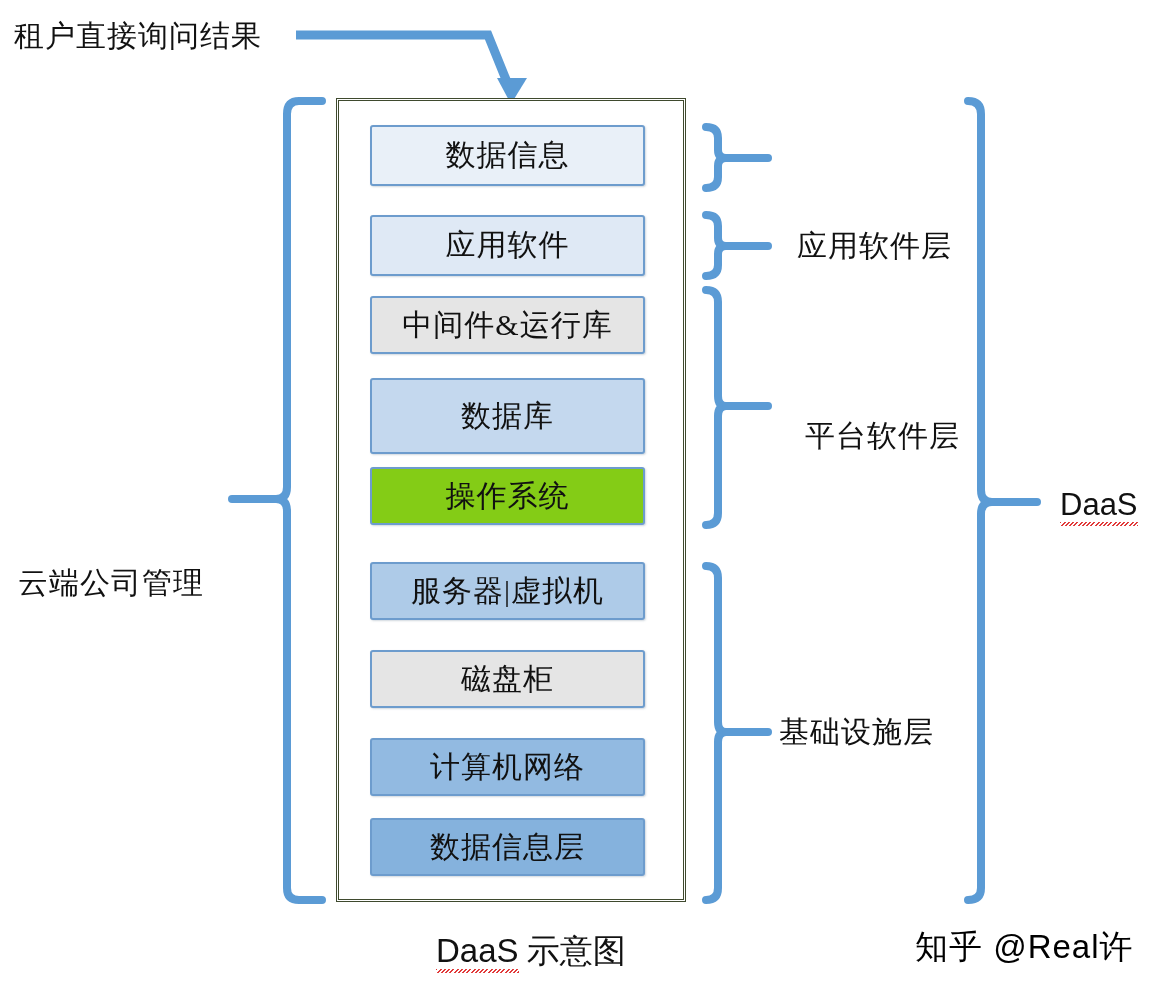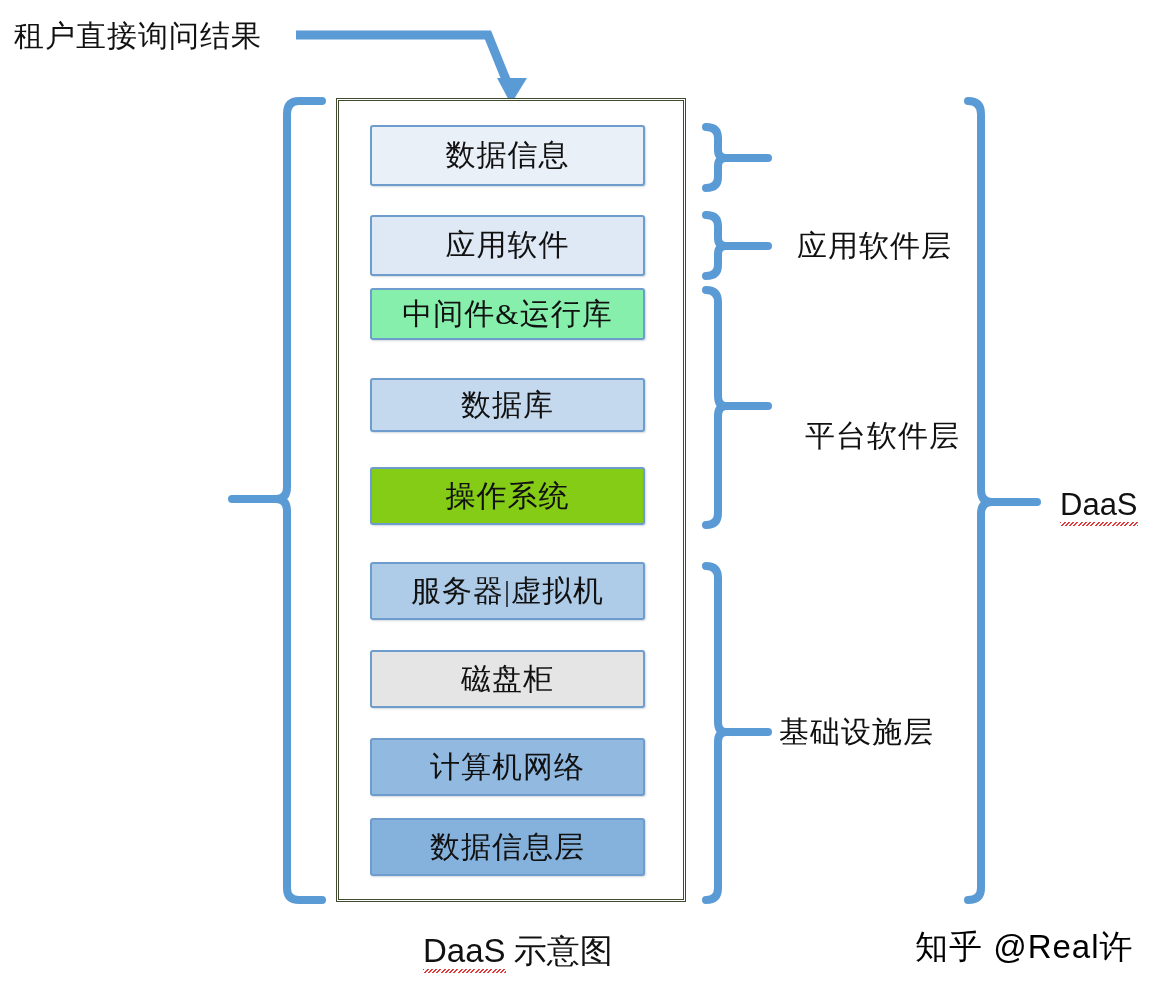--- a/index.html
+++ b/index.html
@@ -164,52 +164,53 @@
   </svg>
 
   <div class="stack-frame"></div>
 
   <div class="layer-box" style="top: 125px; height: 61px; background: rgb(233, 240, 248);">
     <span>数据信息</span>
   </div>
   <div class="layer-box" style="top: 215px; height: 61px; background: rgb(223, 233, 245); font-family: Liberation Serif, serif;">
     <span>应用软件</span>
   </div>
-  <div class="layer-box" style="top: 288px; height: 52px; background: #86efac;">
+  <div class="layer-box" style="top: 296px; height: 58px; background: #e5e5e5;">
     <span>中间件&amp;运行库</span>
   </div>
-  <div class="layer-box" style="top: 378px; height: 54px; background: rgb(196, 216, 238);">
+  <div class="layer-box" style="top: 378px; height: 76px; background: rgb(196, 216, 238);">
     <span>数据库</span>
   </div>
   <div class="layer-box" style="top: 467px; height: 58px; background: #84cc16;">
     <span>操作系统</span>
   </div>
   <div class="layer-box" style="top: 562px; height: 58px; background: rgb(174, 203, 232);">
     <span>服务器|虚拟机</span>
   </div>
   <div class="layer-box" style="top: 650px; height: 58px; background: #e5e5e5;">
     <span>磁盘柜</span>
   </div>
   <div class="layer-box" style="top: 738px; height: 58px; background: rgb(146, 186, 225);">
     <span>计算机网络</span>
   </div>
   <div class="layer-box" style="top: 818px; height: 58px; background: rgb(133, 178, 221);">
     <span>数据信息层</span>
   </div>
 
   <div class="label" style="left:14px; top:16px;">租户直接询问结果</div>
 
+  <div class="label" style="left:18px; top:563px;">云端公司管理</div>
 
   <div class="label label-latin" style="left:1060px; top:487px;">
     <span class="squiggle">DaaS</span>
   </div>
 
   <div class="label" style="left:797px; top:226px;">应用软件层</div>
   <div class="label" style="left:805px; top:386px;margin-top:30px;">平台软件层</div>
   <div class="label" style="left:779px; top:712px;">基础设施层</div>
 
-  <div class="caption" style="left:423px; top:929px;">
+  <div class="caption" style="left:436px; top:929px;">
     <span class="latin squiggle">DaaS</span><span> 示意图</span>
   </div>
 
   <div class="watermark" style="left:915px; top:925px;">知乎 @Real许</div>
 
 </div>
 
 </body></html>

